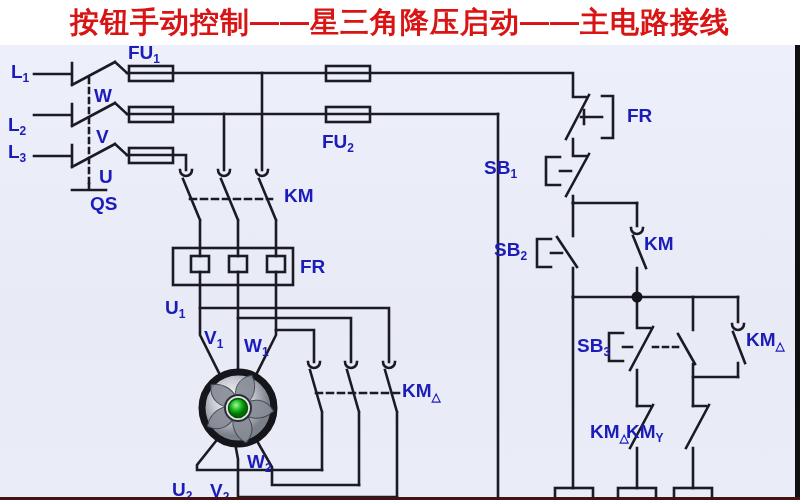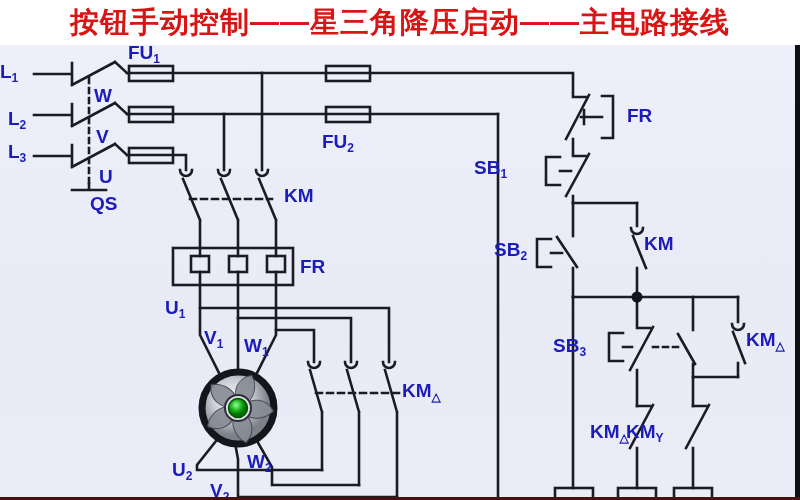--- a/index.html
+++ b/index.html
@@ -172,42 +172,42 @@
         <path d="M238,408 C231,390 238,378 252,375 C258,388 253,401 243,406 Z" transform="rotate(72 238 408)"></path>
         <path d="M238,408 C231,390 238,378 252,375 C258,388 253,401 243,406 Z" transform="rotate(144 238 408)"></path>
         <path d="M238,408 C231,390 238,378 252,375 C258,388 253,401 243,406 Z" transform="rotate(216 238 408)"></path>
         <path d="M238,408 C231,390 238,378 252,375 C258,388 253,401 243,406 Z" transform="rotate(288 238 408)"></path>
       </g>
       <circle cx="238" cy="408" r="13" fill="#e2e4ea" stroke="#2c2f36" stroke-width="2"></circle>
       <circle cx="238" cy="408" r="9.5" fill="url(#ggrad)" stroke="#045504" stroke-width="1.5"></circle>
     </g>
   </svg>
 
-  <div class="lbl" style="left:0;top:62px"><span>L</span><sub>1</sub></div>
-  <div class="lbl" style="left:8px;top:109px"><span>L</span><sub>2</sub></div>
+  <div class="lbl" style="left:11px;top:62px"><span>L</span><sub>1</sub></div>
+  <div class="lbl" style="left:8px;top:115px"><span>L</span><sub>2</sub></div>
   <div class="lbl" style="left:8px;top:142px"><span>L</span><sub>3</sub></div>
   <div class="lbl" style="left:128px;top:43px"><span>FU</span><sub>1</sub></div>
   <div class="lbl" style="left:94px;top:86px"><span>W</span><sub></sub></div>
   <div class="lbl" style="left:96px;top:127px"><span>V</span><sub></sub></div>
   <div class="lbl" style="left:99px;top:167px"><span>U</span><sub></sub></div>
   <div class="lbl" style="left:90px;top:194px"><span>QS</span><sub></sub></div>
   <div class="lbl" style="left:322px;top:132px"><span>FU</span><sub>2</sub></div>
   <div class="lbl" style="left:284px;top:186px"><span>KM</span><sub></sub></div>
   <div class="lbl" style="left:300px;top:257px"><span>FR</span><sub></sub></div>
   <div class="lbl" style="left:165px;top:298px"><span>U</span><sub>1</sub></div>
   <div class="lbl" style="left:204px;top:328px"><span>V</span><sub>1</sub></div>
   <div class="lbl" style="left:244px;top:336px"><span>W</span><sub>1</sub></div>
   <div class="lbl" style="left:402px;top:381px"><span>KM</span><sub>△</sub></div>
-  <div class="lbl" style="left:172px;top:460px"><span>U</span><sub>2</sub></div>
+  <div class="lbl" style="left:172px;top:480px"><span>U</span><sub>2</sub></div>
   <div class="lbl" style="left:247px;top:452px"><span>W</span><sub>2</sub></div>
   <div class="lbl" style="left:210px;top:481px"><span>V</span><sub>2</sub></div>
   <div class="lbl" style="left:627px;top:106px"><span>FR</span><sub></sub></div>
-  <div class="lbl" style="left:474px;top:158px"><span>SB</span><sub>1</sub></div>
+  <div class="lbl" style="left:484px;top:158px"><span>SB</span><sub>1</sub></div>
   <div class="lbl" style="left:494px;top:240px"><span>SB</span><sub>2</sub></div>
   <div class="lbl" style="left:644px;top:234px"><span>KM</span><sub></sub></div>
-  <div class="lbl" style="left:553px;top:336px"><span>SB</span><sub>3</sub></div>
+  <div class="lbl" style="left:577px;top:336px"><span>SB</span><sub>3</sub></div>
   <div class="lbl" style="left:746px;top:330px"><span>KM</span><sub>△</sub></div>
   <div class="lbl" style="left:590px;top:422px"><span>KM</span><sub>△</sub></div>
   <div class="lbl" style="left:626px;top:422px"><span>KM</span><sub>Y</sub></div>
 
   <div id="rightbar"></div>
   <div id="bottombar"></div>
 </div>
 
 </body></html>

